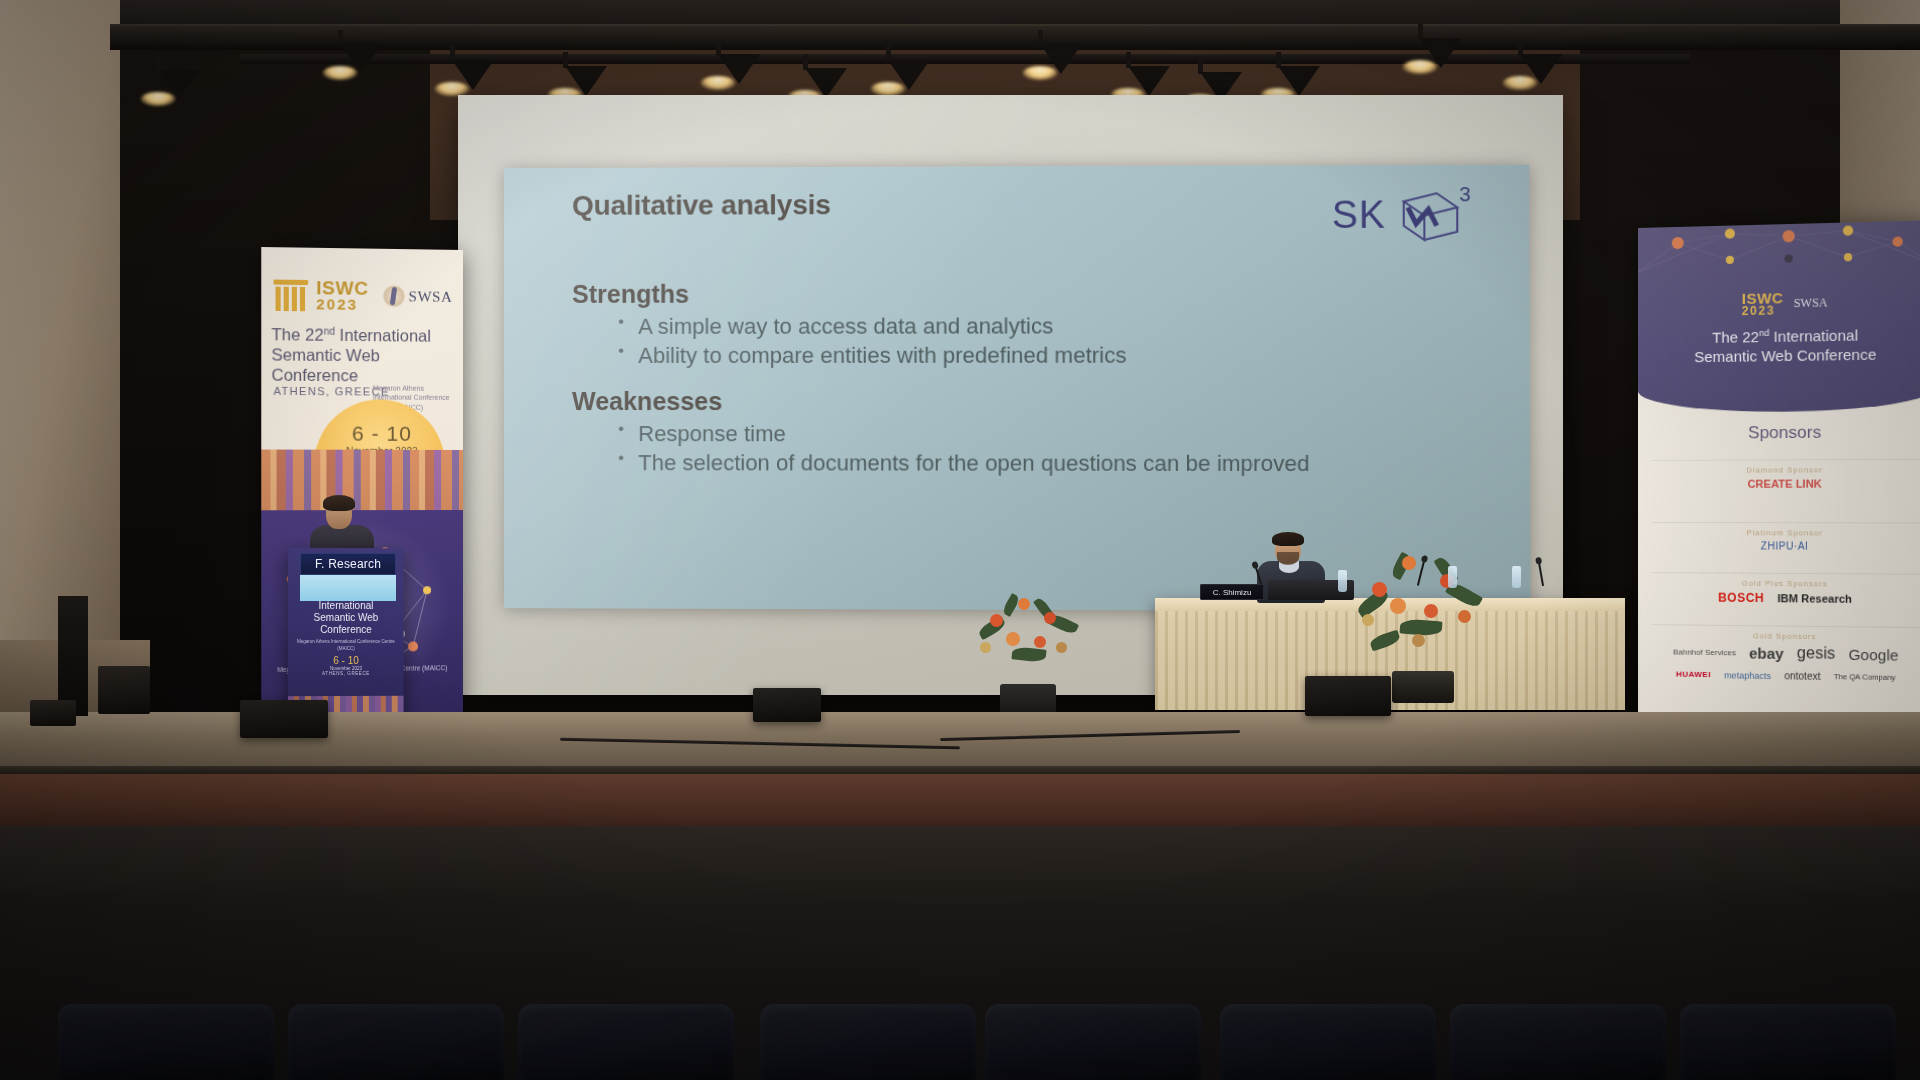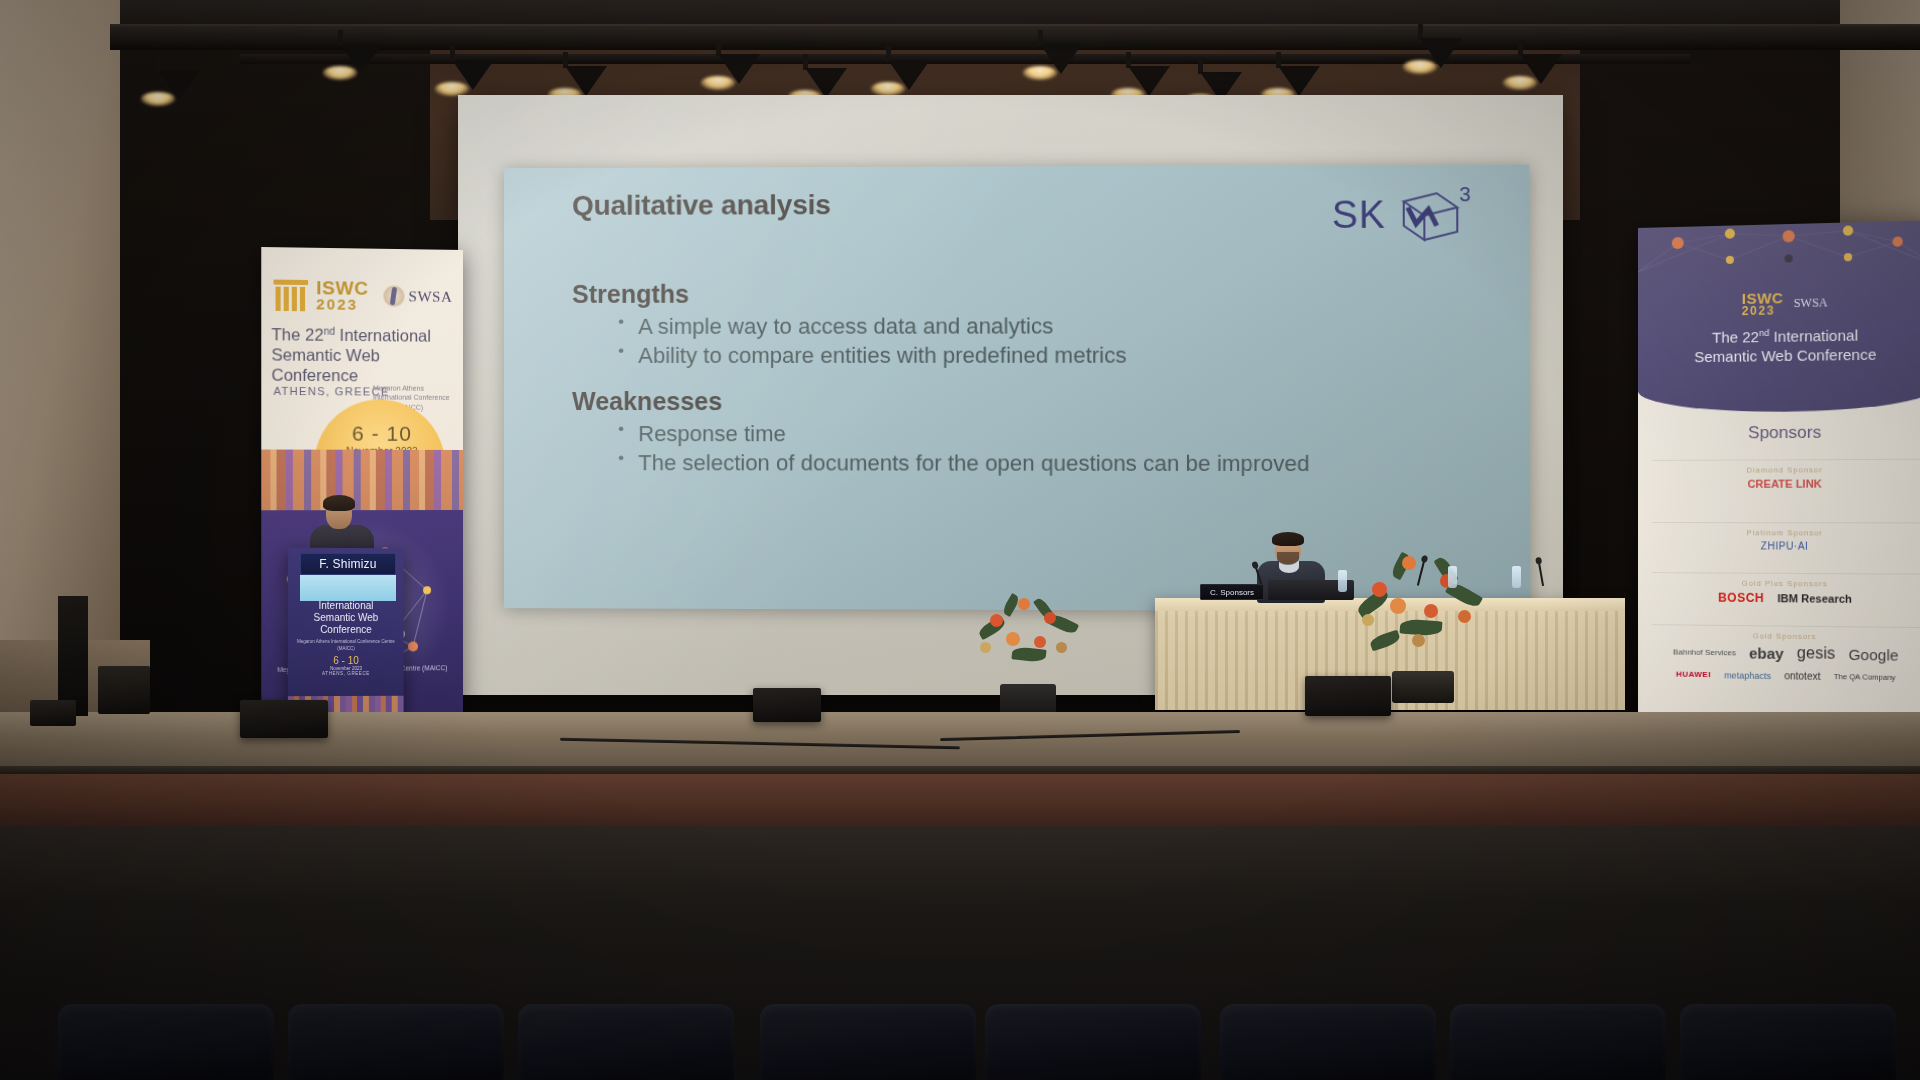--- a/index.html
+++ b/index.html
@@ -796,39 +796,39 @@
       <div class="podium-date">
         <span>6 - 10</span>
         <span class="sub">November 2023</span>
       </div>
       <div class="podium-city">ATHENS, GREECE</div>
     </div>
     <div class="podium-skyline"></div>
   </div>
 
   <div class="nameplate">
-    <span>F. Shimizu</span>
+    <span>F. Research</span>
   </div>
   <div class="podium-screen"></div>
 
   <div class="panel-table">
     <div class="panel-top"></div>
   </div>
 
   <div class="panelist">
     <div class="pa-body"></div>
     <div class="pa-collar"></div>
     <div class="pa-head"></div>
     <div class="pa-beard"></div>
     <div class="pa-hair"></div>
   </div>
   <div class="pa-laptop"></div>
 
   <div class="table-nameplate">
-    <span>C. Sponsors</span>
+    <span>C. Shimizu</span>
   </div>
 
   <div class="mic" style="left:1258px;top:566px;height:22px;transform:rotate(-18deg);"></div>
   <div class="mic" style="left:1420px;top:560px;height:26px;transform:rotate(14deg);"></div>
   <div class="mic" style="left:1540px;top:562px;height:24px;transform:rotate(-10deg);"></div>
   <div class="water" style="left:1338px;top:570px;"></div>
   <div class="water" style="left:1448px;top:566px;"></div>
   <div class="water" style="left:1512px;top:566px;"></div>
 
   <div class="flowers-center">

